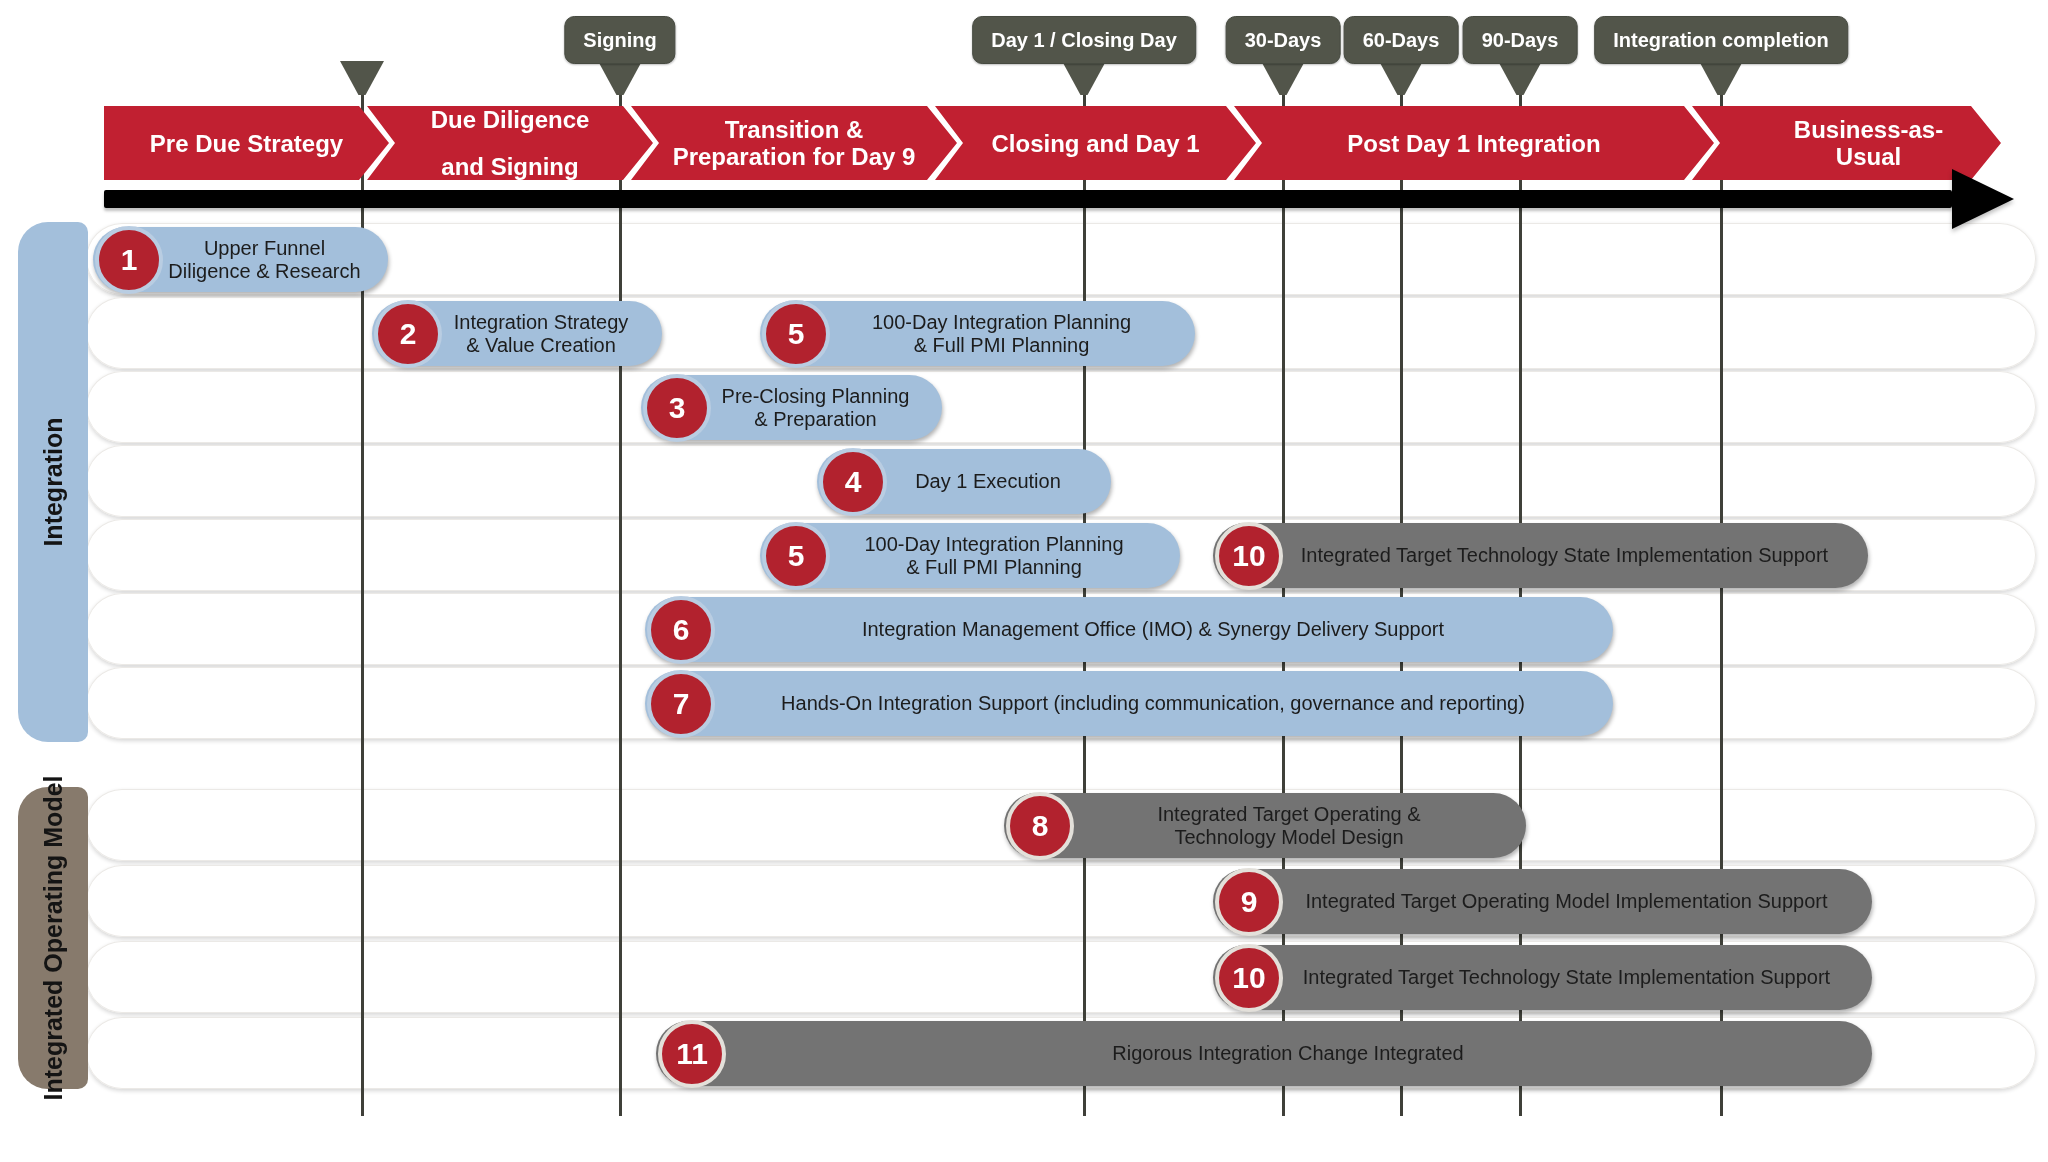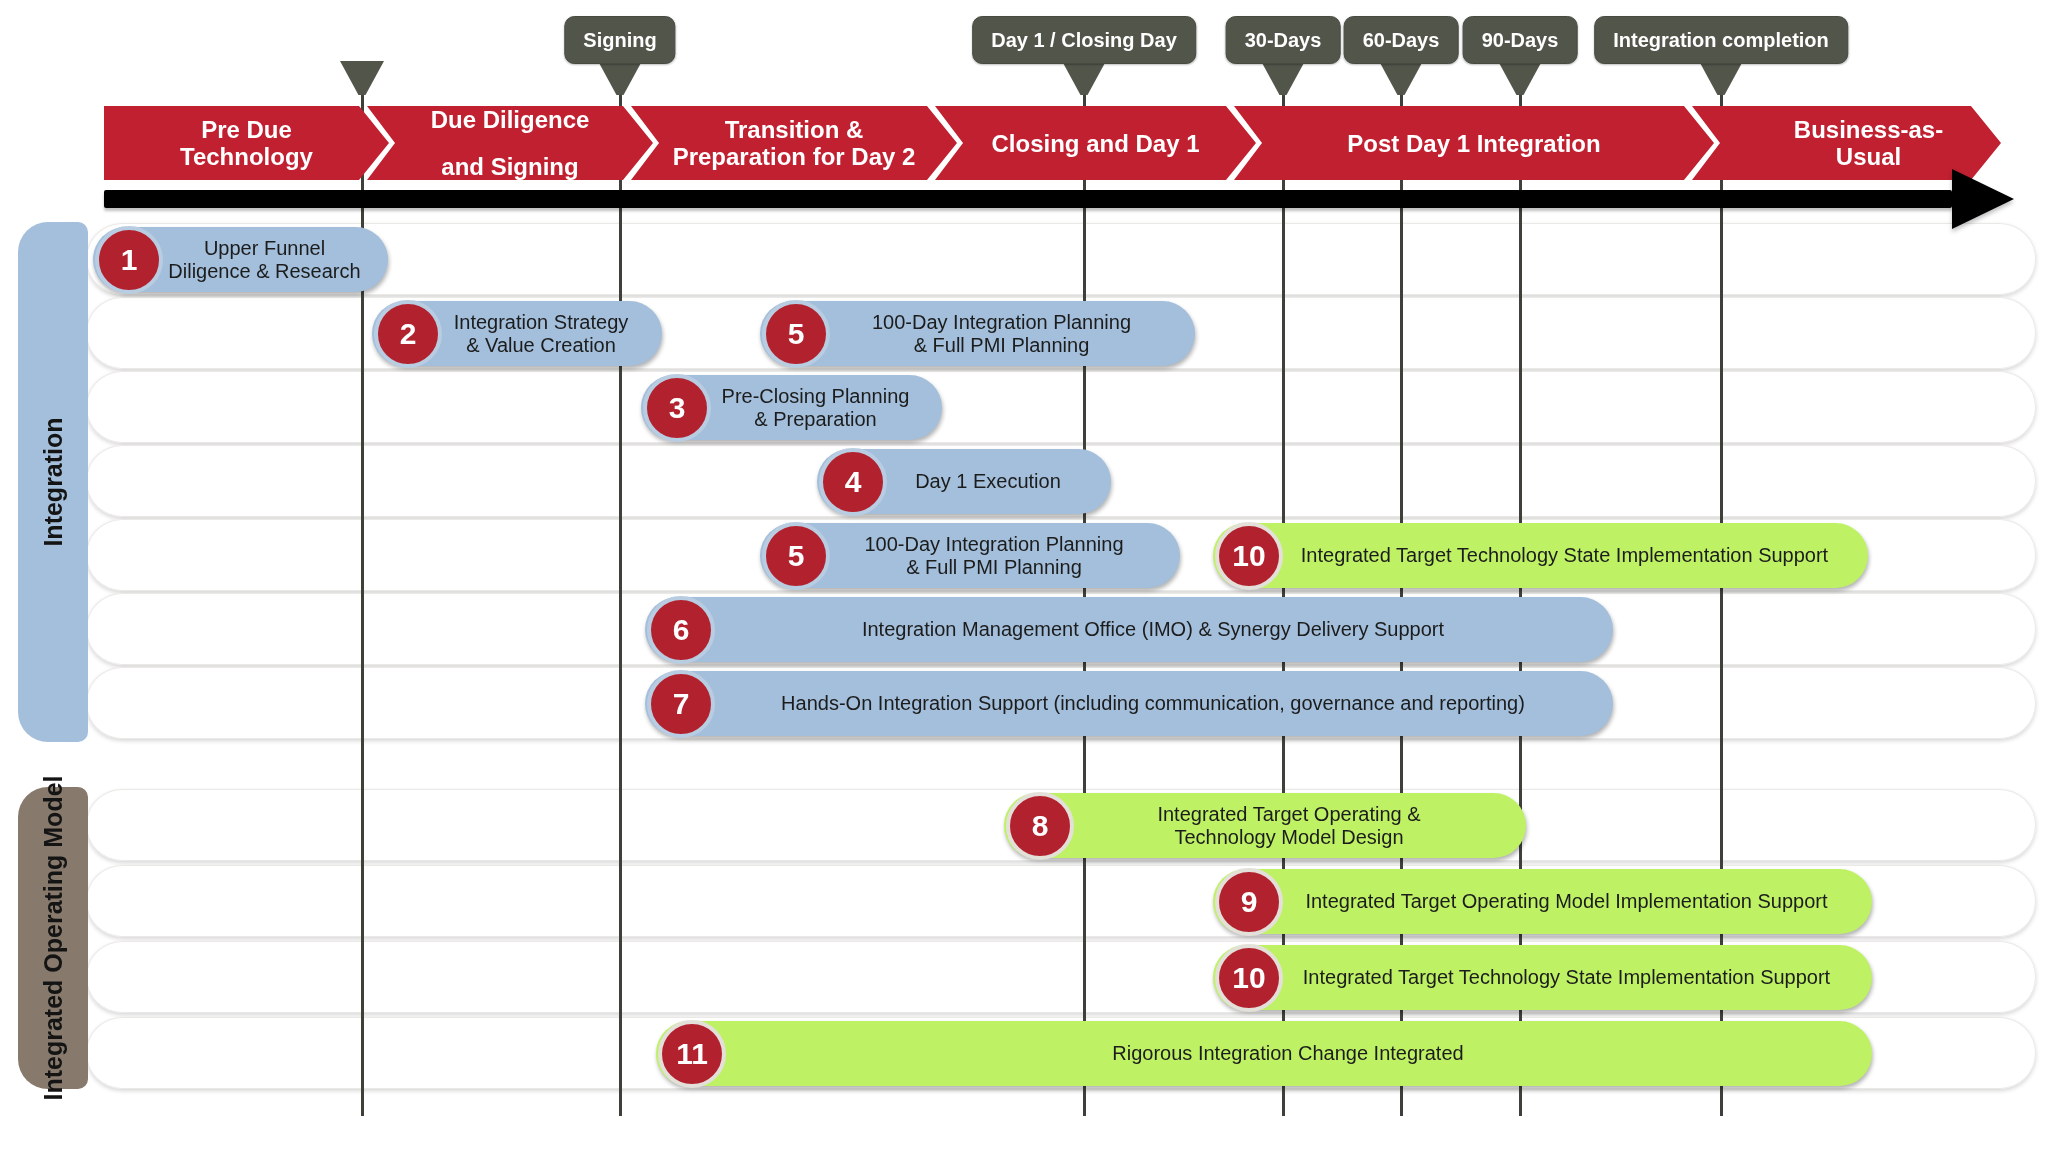--- a/index.html
+++ b/index.html
@@ -66,21 +66,21 @@
     position:absolute;left:86px;width:1950px;height:72px;
     background:#ffffff;border-radius:36px;z-index:1;
     box-shadow:0 2px 4px rgba(0,0,0,.16), inset 0 0 0 1px #ebe9e6;
   }
   
   .bar{
     position:absolute;height:65px;border-radius:33px;z-index:4;
     box-shadow:1px 3px 4px rgba(0,0,0,.3);
   }
   .bar.blue{background:#a3bfdb;}
-  .bar.gray{background:#bef264;}
+  .bar.gray{background:#737373;}
   .bar-circle{
     position:absolute;left:2px;top:50%;transform:translateY(-50%);
     width:60px;height:60px;border-radius:50%;
     background:#b2222e;color:#ffffff;font-weight:bold;font-size:30px;
     display:flex;align-items:center;justify-content:center;z-index:2;
   }
   .bar.blue .bar-circle{border:4px solid #b9cde2;}
   .bar.gray .bar-circle{border:4px solid #e3e0da;}
   .bar-label{
     position:absolute;left:66px;right:18px;top:0;bottom:0;
@@ -195,33 +195,33 @@
       </div>
     </div>
     <div class="bar gray" style="left: 656px; top: 1021px; width: 1216px;">
       <div class="bar-circle">11</div>
       <div class="bar-label">
         <span>Rigorous Integration Change Integrated</span>
       </div>
     </div>
     <div class="phase first" style="left: 104px; width: 285px;">
       <div style="display: flex; flex-direction: column; align-items: center;">
-        <span>Pre Due Technology</span>
+        <span>Pre Due Strategy</span>
       </div>
     </div>
     <div class="phase" style="left: 367px; width: 286px;">
       <div style="display: flex; flex-direction: column; align-items: center; gap: 20px;">
         <span>Due Diligence</span>
         <span>and Signing</span>
       </div>
     </div>
     <div class="phase" style="left: 631px; width: 326px;">
       <div style="display: flex; flex-direction: column; align-items: center;">
         <span>Transition &amp;</span>
-        <span>Preparation for Day 2</span>
+        <span>Preparation for Day 9</span>
       </div>
     </div>
     <div class="phase" style="left: 935px; width: 321px;">
       <div style="display: flex; flex-direction: column; align-items: center;">
         <span>Closing and Day 1</span>
       </div>
     </div>
     <div class="phase" style="left: 1234px; width: 480px;">
       <div style="display: flex; flex-direction: column; align-items: center;">
         <span>Post Day 1 Integration</span>

